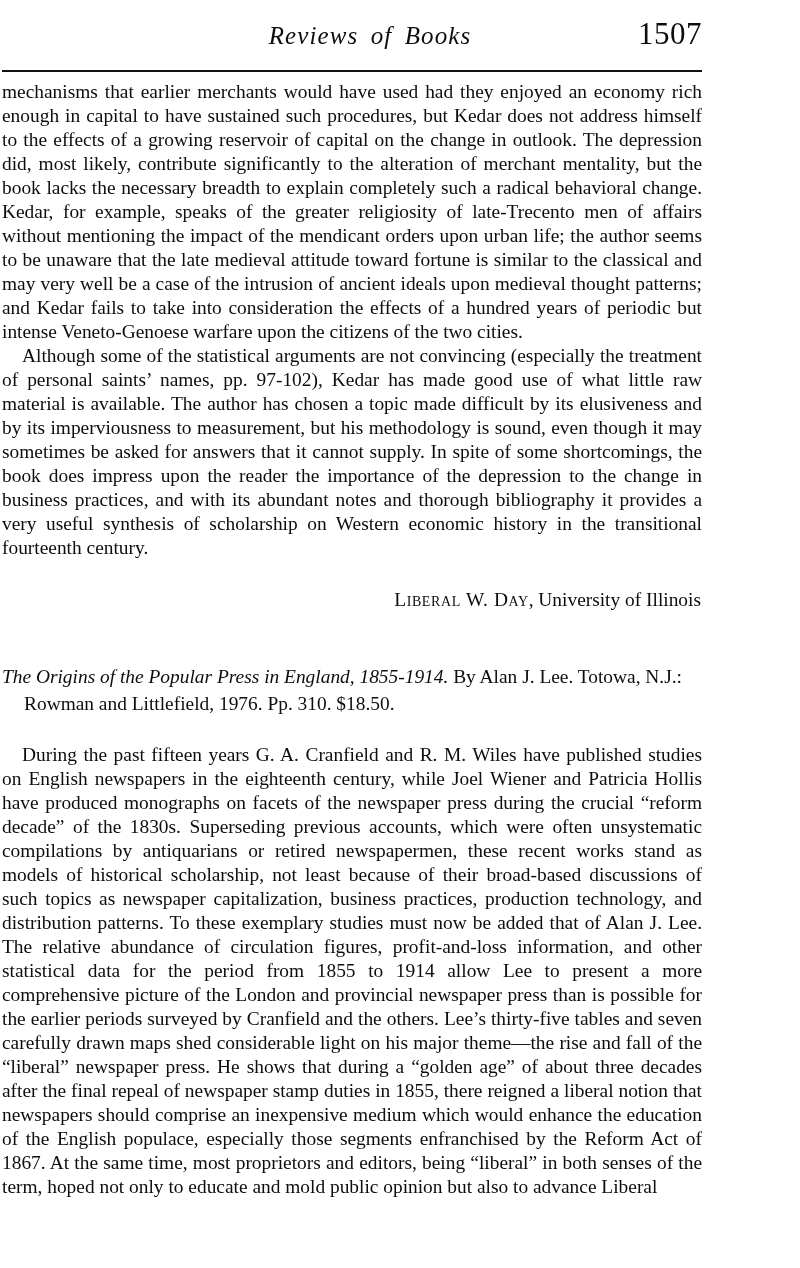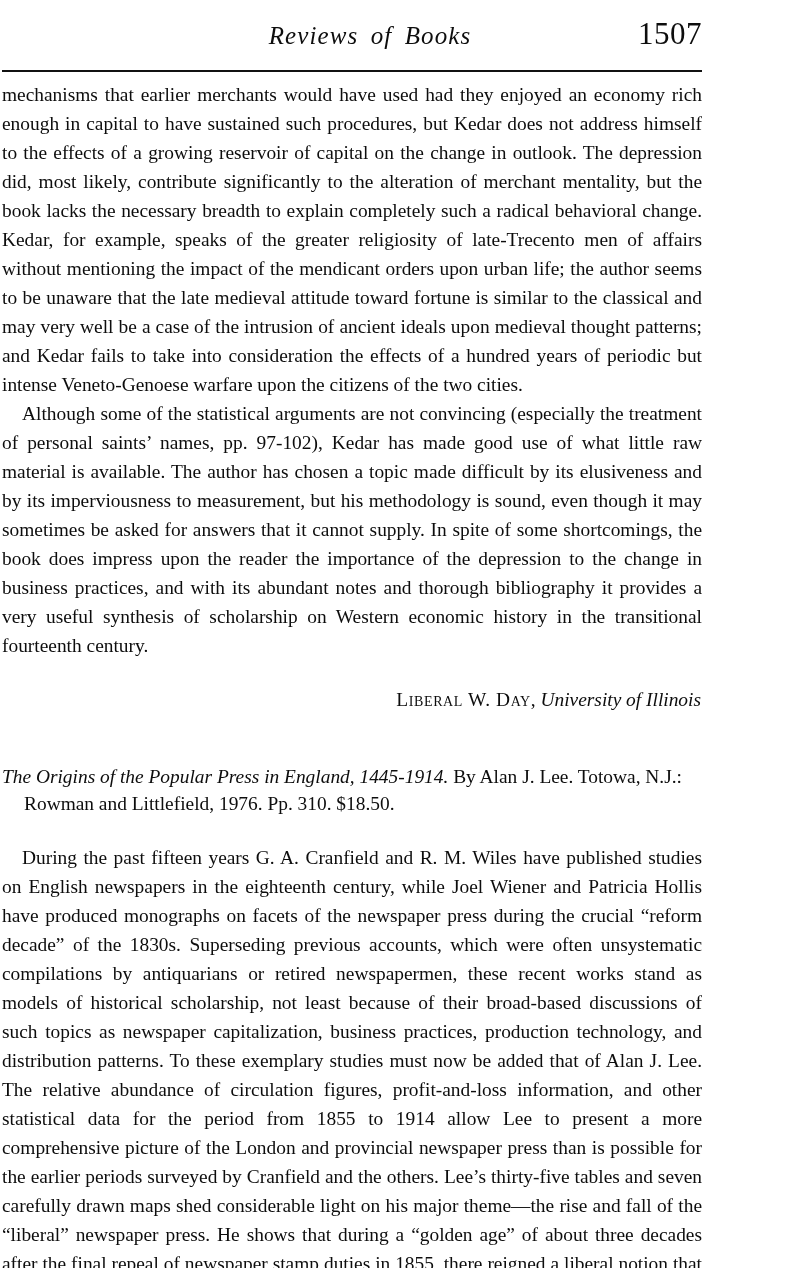--- a/index.html
+++ b/index.html
@@ -65,21 +65,21 @@
     border-top: 2.4px solid #111;
   }
 
   
   .body-block {
     margin-top: 18px;
   }
   p.para {
     margin: 0;
     font-size: 19.4px;
-    line-height: 29px;
+    line-height: 24px;
     text-align: justify;
     text-justify: inter-word;
     text-indent: 20px;
     hyphens: none;
   }
   p.para.first {
     text-indent: 0;
   }
 
   
@@ -88,21 +88,20 @@
     text-align: right;
     font-size: 19.4px;
     line-height: 27.1px;
     padding-right: 1px;
   }
   .smallcaps {
     font-variant: small-caps;
     letter-spacing: 0.6px;
   }
   .affiliation {
-    font-style: italic;
   }
 
   
   .citation {
     margin-top: 50px;
     font-size: 19.4px;
     line-height: 27.1px;
     text-align: left;
     padding-left: 22px;
     text-indent: -22px;
@@ -131,21 +130,21 @@
     <div class="body-block">
       <p class="para first">mechanisms that earlier merchants would have used had they enjoyed an economy rich enough in capital to have sustained such procedures, but Kedar does not address himself to the effects of a growing reservoir of capital on the change in outlook. The depression did, most likely, contribute significantly to the alteration of merchant mentality, but the book lacks the necessary breadth to explain completely such a radical behavioral change. Kedar, for example, speaks of the greater religiosity of late-Trecento men of affairs without mentioning the impact of the mendicant orders upon urban life; the author seems to be unaware that the late medieval attitude toward fortune is similar to the classical and may very well be a case of the intrusion of ancient ideals upon medieval thought patterns; and Kedar fails to take into consideration the effects of a hundred years of periodic but intense Veneto-Genoese warfare upon the citizens of the two cities.</p>
       <p class="para">Although some of the statistical arguments are not convincing (especially the treatment of personal saints’ names, pp. 97-102), Kedar has made good use of what little raw material is available. The author has chosen a topic made difficult by its elusiveness and by its imperviousness to measurement, but his methodology is sound, even though it may sometimes be asked for answers that it cannot supply. In spite of some shortcomings, the book does impress upon the reader the importance of the depression to the change in business practices, and with its abundant notes and thorough bibliography it provides a very useful synthesis of scholarship on Western economic history in the transitional fourteenth century.</p>
     </div>
 
     <div class="attribution">
       <span class="smallcaps">Liberal W. Day</span><span>, </span><span class="affiliation">University of Illinois</span>
     </div>
 
     <div class="citation">
-      <span class="title">The Origins of the Popular Press in England, 1445-1914.</span><span> By Alan J. Lee. Totowa, N.J.: Rowman and Littlefield, 1976. Pp. 310. $18.50.</span>
+      <span class="title">The Origins of the Popular Press in England, 1855-1914.</span><span> By Alan J. Lee. Totowa, N.J.: Rowman and Littlefield, 1976. Pp. 310. $18.50.</span>
     </div>
 
     <div class="review-body">
       <p class="para">During the past fifteen years G. A. Cranfield and R. M. Wiles have published studies on English newspapers in the eighteenth century, while Joel Wiener and Patricia Hollis have produced monographs on facets of the newspaper press during the crucial “reform decade” of the 1830s. Superseding previous accounts, which were often unsystematic compilations by antiquarians or retired newspapermen, these recent works stand as models of historical scholarship, not least because of their broad-based discussions of such topics as newspaper capitalization, business practices, production technology, and distribution patterns. To these exemplary studies must now be added that of Alan J. Lee. The relative abundance of circulation figures, profit-and-loss information, and other statistical data for the period from 1855 to 1914 allow Lee to present a more comprehensive picture of the London and provincial newspaper press than is possible for the earlier periods surveyed by Cranfield and the others. Lee’s thirty-five tables and seven carefully drawn maps shed considerable light on his major theme—the rise and fall of the “liberal” newspaper press. He shows that during a “golden age” of about three decades after the final repeal of newspaper stamp duties in 1855, there reigned a liberal notion that newspapers should comprise an inexpensive medium which would enhance the education of the English populace, especially those segments enfranchised by the Reform Act of 1867. At the same time, most proprietors and editors, being “liberal” in both senses of the term, hoped not only to educate and mold public opinion but also to advance Liberal</p>
     </div>
 
   </div>
 </div>
 
 </body></html>

